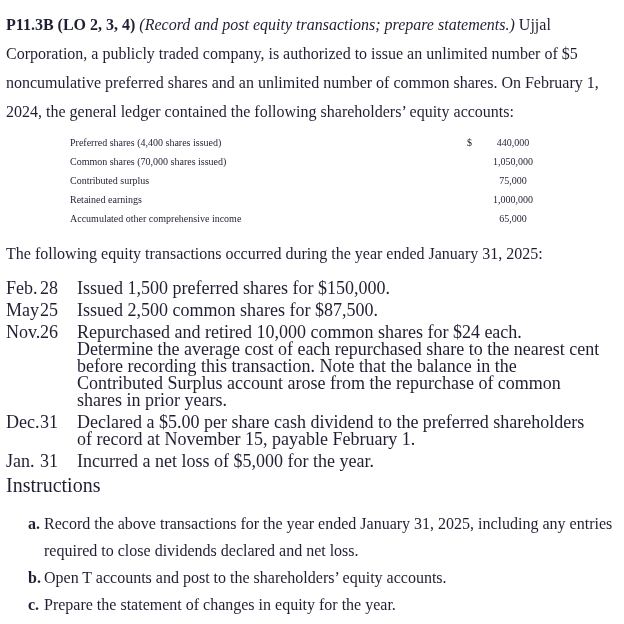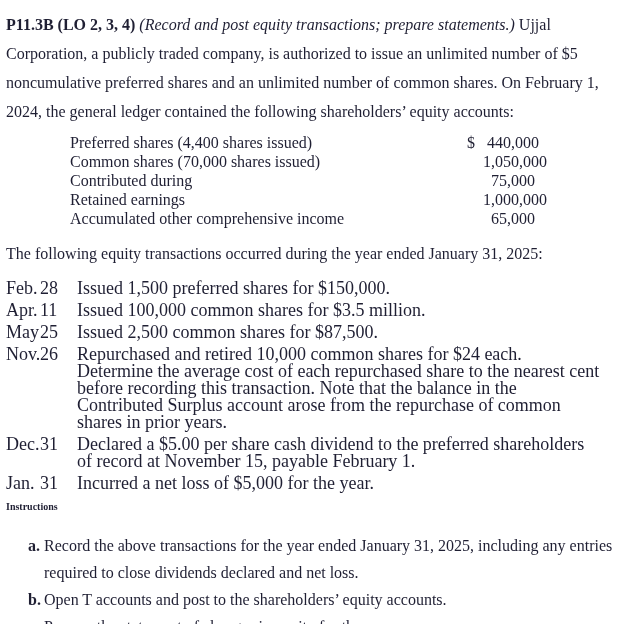--- a/index.html
+++ b/index.html
@@ -19,43 +19,43 @@
   .intro {
     font-size: 16px;
     line-height: 29px;
   }
   .intro .bold { font-weight: bold; }
   .intro .italic { font-style: italic; }
 
   .accounts {
     margin: 7px 0 16px 64px;
     width: 473px;
-    font-size: 16px;
+    font-size: 10px;
   }
   .acct-row { display: flex; line-height: 19px; }
   .acct-label { flex: 1; }
   .acct-prefix { width: 16px; text-align: left; }
   .acct-amount { width: 60px; text-align: center; }
 
   .txn-intro {
     margin-top: 12px;
     font-size: 16px;
     line-height: 20px;
   }
 
   .txn-list { margin-top: 16px; font-size: 18px; }
   .txn-row { display: flex; line-height: 17px; margin-bottom: 5px; }
   .txn-month { width: 34px; flex: none; }
   .txn-day { width: 18px; flex: none; }
   .txn-desc { margin-left: 19px; max-width: 524px; }
 
   .instructions-heading {
     margin-top: 4px;
-    font-size: 10px;
-    font-weight: bold;
+    font-size: 20px;
+    font-weight: normal;
     line-height: 20px;
   }
   .instr-list { margin-top: 15px; font-size: 16px; }
   .instr-item { display: flex; line-height: 27px; }
   .instr-letter { margin-left: 22px; width: 16px; flex: none; font-weight: bold; }
   .instr-text { flex: 1; max-width: 572px; font-family: Liberation Serif, serif; }
 </style>
 </head>
 <body>
 
@@ -68,21 +68,21 @@
       <span class="acct-label">Preferred shares (4,400 shares issued)</span>
       <span class="acct-prefix">$</span>
       <span class="acct-amount">440,000</span>
     </div>
     <div class="acct-row">
       <span class="acct-label">Common shares (70,000 shares issued)</span>
       <span class="acct-prefix"></span>
       <span class="acct-amount">1,050,000</span>
     </div>
     <div class="acct-row">
-      <span class="acct-label">Contributed during</span>
+      <span class="acct-label">Contributed surplus</span>
       <span class="acct-prefix"></span>
       <span class="acct-amount">75,000</span>
     </div>
     <div class="acct-row">
       <span class="acct-label">Retained earnings</span>
       <span class="acct-prefix"></span>
       <span class="acct-amount">1,000,000</span>
     </div>
     <div class="acct-row">
       <span class="acct-label">Accumulated other comprehensive income</span>
@@ -91,25 +91,20 @@
     </div>
   </div>
 
   <p class="txn-intro">The following equity transactions occurred during the year ended January 31, 2025:</p>
 
   <div class="txn-list">
     <div class="txn-row">
       <span class="txn-month">Feb.</span>
       <span class="txn-day">28</span>
       <span class="txn-desc">Issued 1,500 preferred shares for $150,000.</span>
-    </div>
-    <div class="txn-row">
-      <span class="txn-month">Apr.</span>
-      <span class="txn-day">11</span>
-      <span class="txn-desc">Issued 100,000 common shares for $3.5 million.</span>
     </div>
     <div class="txn-row">
       <span class="txn-month">May</span>
       <span class="txn-day">25</span>
       <span class="txn-desc">Issued 2,500 common shares for $87,500.</span>
     </div>
     <div class="txn-row">
       <span class="txn-month">Nov.</span>
       <span class="txn-day">26</span>
       <span class="txn-desc">Repurchased and retired 10,000 common shares for $24 each. Determine the average cost of each repurchased share to the nearest cent before recording this transaction. Note that the balance in the Contributed Surplus account arose from the repurchase of common shares in prior years.</span>

